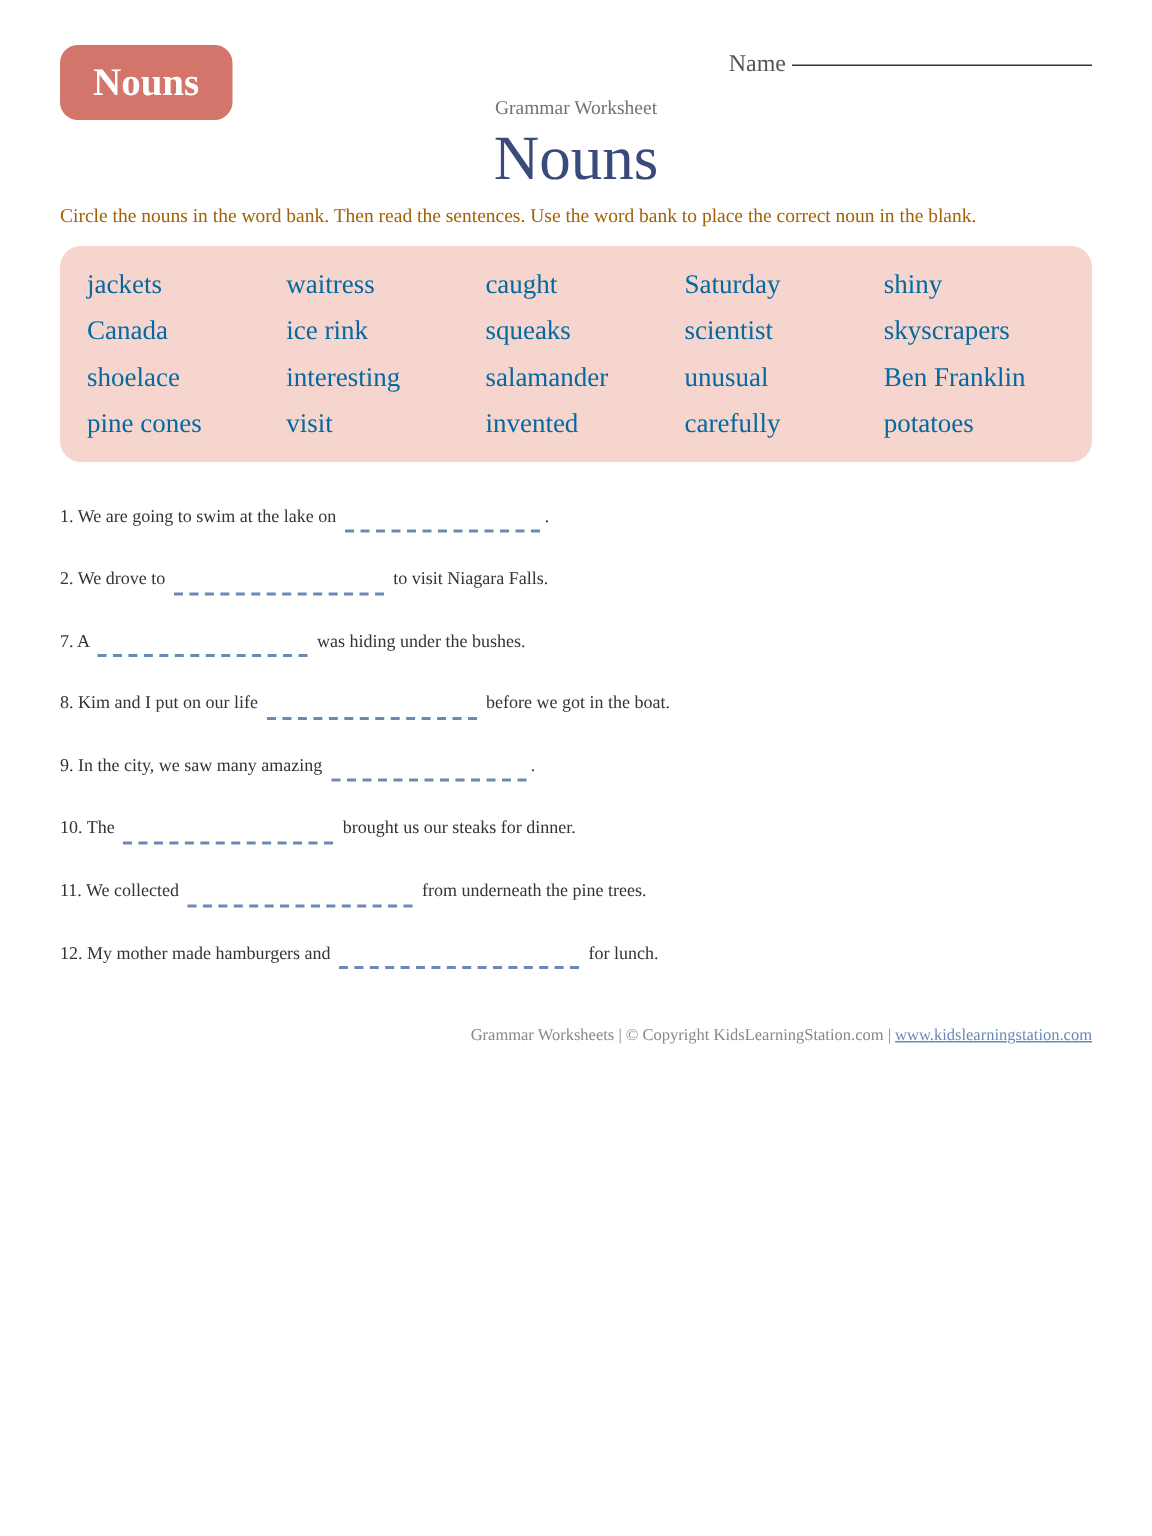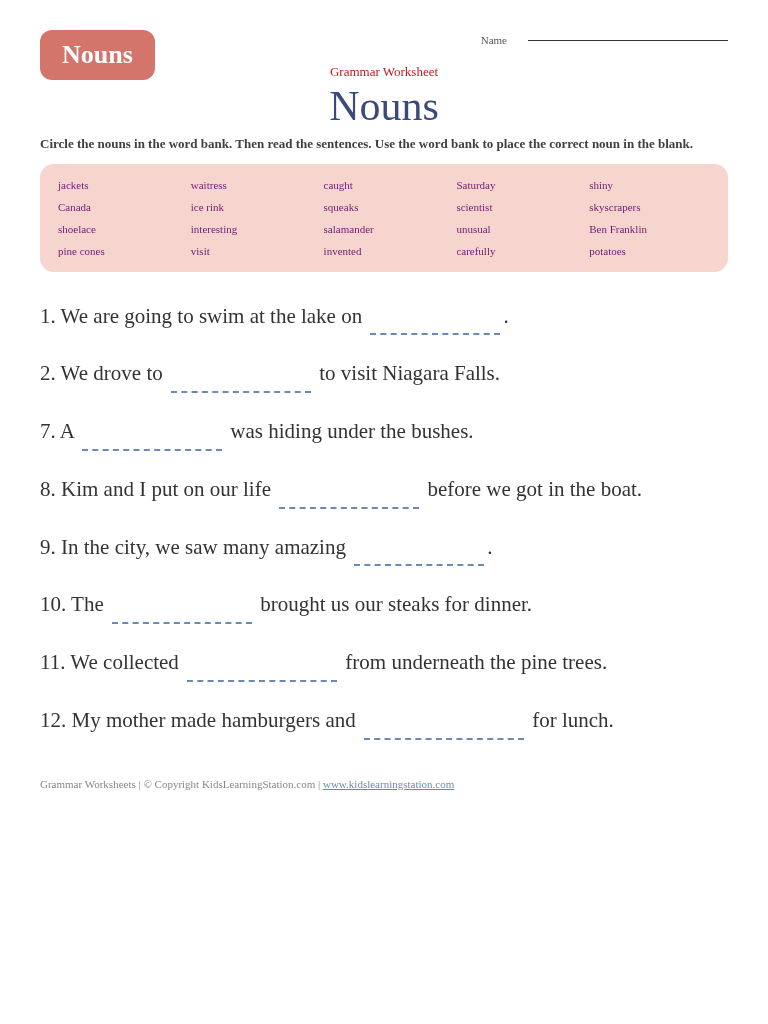--- a/index.html
+++ b/index.html
@@ -22,81 +22,80 @@
       background: #d4756b;
       color: white;
       font-size: 26px;
       font-weight: bold;
       padding: 10px 22px;
       border-radius: 12px;
       display: inline-block;
       margin-top: 10px;
     }
     .name-line {
-      font-size: 11px;
+      font-size: 16px;
       color: #555;
       margin-top: 14px;
       display: flex;
       align-items: center;
-      gap: 21px;
+      gap: 4px;
     }
     .name-underline {
       display: inline-block;
       width: 200px;
       border-bottom: 1px solid #333;
     }
     .title-block {
       text-align: center;
       margin-top: -20px;
     }
     .subtitle {
       font-size: 13px;
-      color: #b91c1c;
+      color: #737373;
       margin-bottom: 2px;
     }
     .main-title {
       font-size: 42px;
       color: #3a4a7a;
       font-weight: normal;
       font-family: 'Georgia', serif;
       margin-bottom: 4px;
     }
     .instructions {
       font-size: 13px;
-      color: #404040;
+      color: #a16207;
       margin-bottom: 10px;
       line-height: 1.5;
-      font-weight: bold;
     }
     .word-bank {
       background: #f5d5ce;
       border-radius: 14px;
       padding: 12px 16px;
       margin-bottom: 24px;
     }
     .word-bank-grid {
       display: grid;
       grid-template-columns: repeat(5, 1fr);
       gap: 4px 8px;
     }
     .word-item {
-      font-size: 11px;
-      color: #701a75;
+      font-size: 18px;
+      color: #0369a1;
       padding: 3px 2px;
     }
     .sentences {
       margin-top: 10px;
     }
     .sentence-item {
       margin-bottom: 18px;
       line-height: 1.8;
-      font-size: 21px;
+      font-size: 12px;
     }
     .footer {
-      text-align: left;
+      text-align: right;
       font-size: 11px;
       color: #888;
       margin-top: 30px;
       padding-top: 8px;
       border-top: none;
     }
     .footer a {
       color: #6a8ab5;
       text-decoration: underline;
     }

